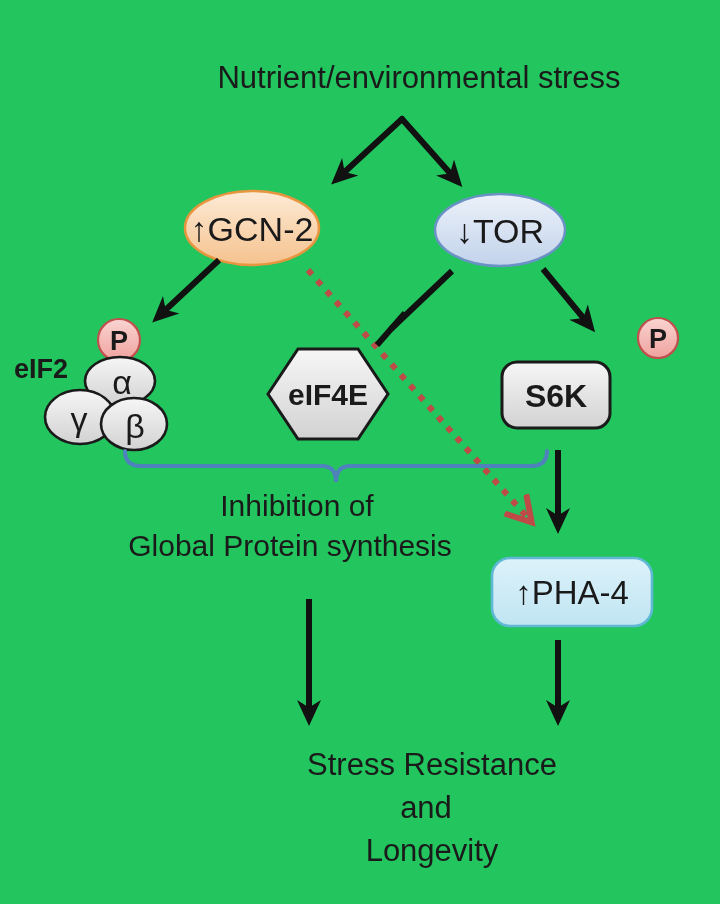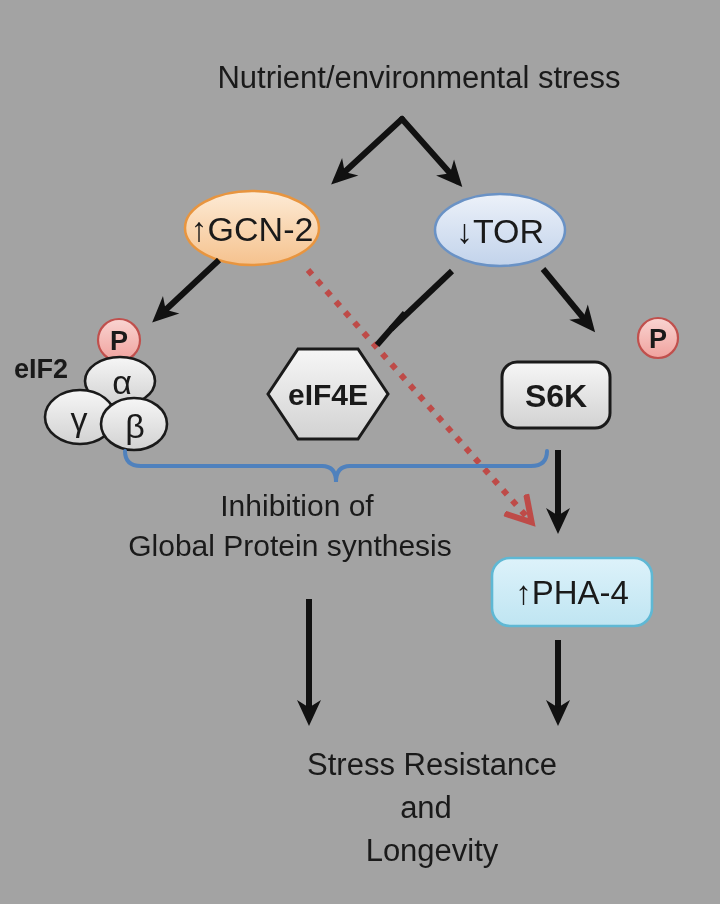--- a/index.html
+++ b/index.html
@@ -1,16 +1,16 @@
 <!DOCTYPE html>
 <html><head>
 <meta charset="utf-8">
 <style>
   html,body{margin:0;padding:0;background:#ffffff;}
-  .page{width:720px;height:904px;position:relative;background:#a3a3a3;overflow:hidden;
+  .page{width:720px;height:904px;position:relative;background:#22c55e;overflow:hidden;
         font-family:"Liberation Sans",sans-serif;}
   svg{display:block;}
   text{font-family:"Liberation Sans",sans-serif;fill:#1a1a1a;}
   .t-title{font-size:31px;}
   .t-node{font-size:34px;}
   .t-bold{font-weight:bold;}
   .t-greek{font-size:34px;}
   .t-p{font-size:27px;font-weight:600;}
   .t-annot{font-size:30px;}
   .t-outcome{font-size:31px;}

